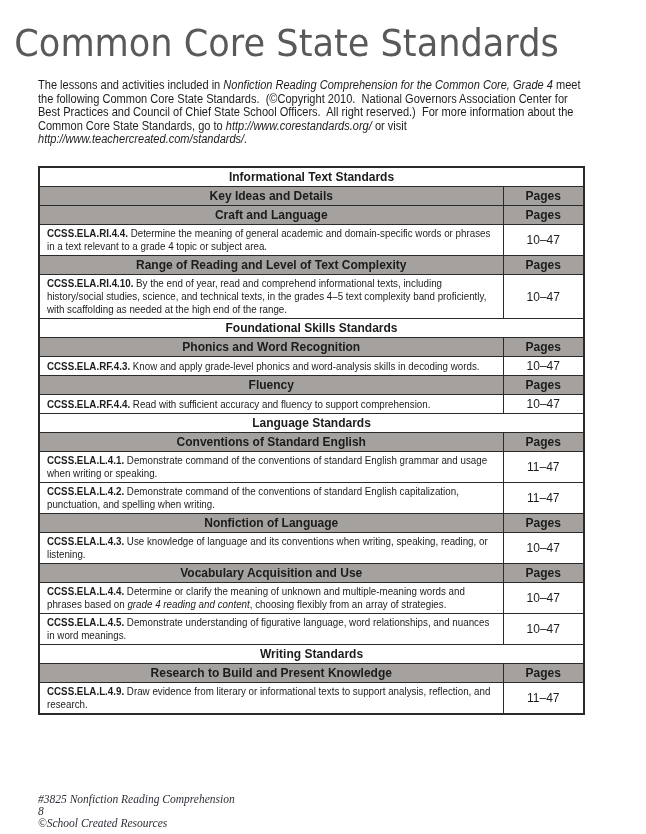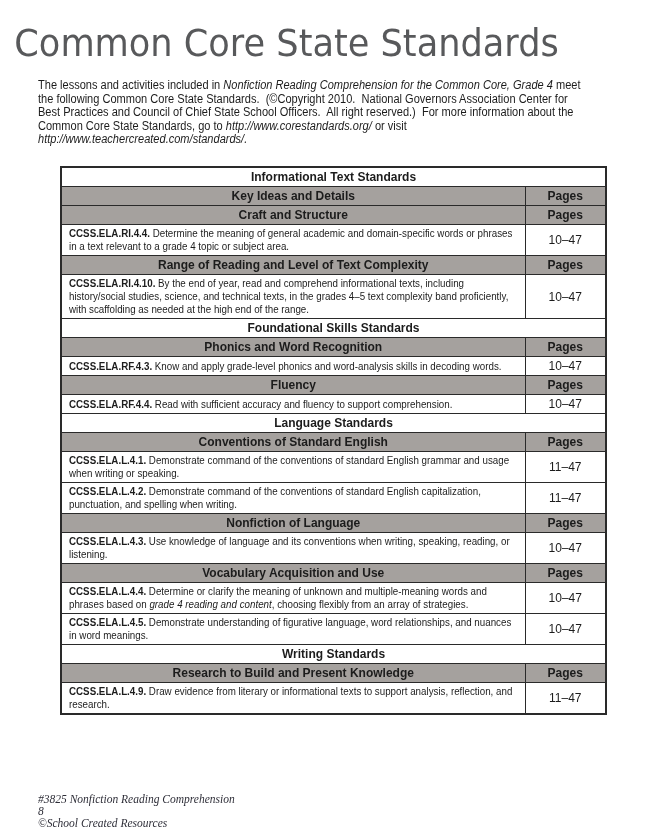--- a/index.html
+++ b/index.html
@@ -42,21 +42,21 @@
   .standards-table{
     position:absolute;top:166px;left:38px;
     width:545px;table-layout:fixed;
     border-collapse:collapse;
   }
   .standards-table td{
     border:1.5px solid var(--table-border);
     vertical-align:middle;
     font-size:12px;
   }
-  .standards-table{border:2px solid var(--table-border);margin-left:22px;}
+  .standards-table{border:2px solid var(--table-border);}
   .section-cell{
     background:#fff;text-align:center;font-weight:bold;
     padding:2.5px 4px;line-height:13px;
   }
   .category-cell{
     background:var(--header-bg);text-align:center;font-weight:bold;
     padding:2.5px 4px;line-height:13px;
   }
   .pages-header-cell{
     background:var(--header-bg);text-align:center;font-weight:bold;
@@ -103,21 +103,21 @@
     </colgroup>
     <tbody id="standards-body">
         <tr>
           <td class="section-cell" colspan="2">Informational Text Standards</td>
         </tr>
         <tr>
           <td class="category-cell">Key Ideas and Details</td>
           <td class="pages-header-cell">Pages</td>
         </tr>
         <tr>
-          <td class="category-cell">Craft and Structure</td>
+          <td class="category-cell">Craft and Language</td>
           <td class="pages-header-cell">Pages</td>
         </tr>
         <tr>
           <td class="standard-cell">
             <div class="condensed"><strong>CCSS.ELA.RI.4.4.</strong><span> Determine the meaning of general academic and domain-specific words or phrases in a text relevant to a grade 4 topic or subject area.</span></div>
           </td>
           <td class="pages-value-cell">10–47</td>
         </tr>
         <tr>
           <td class="category-cell">Range of Reading and Level of Text Complexity</td>

